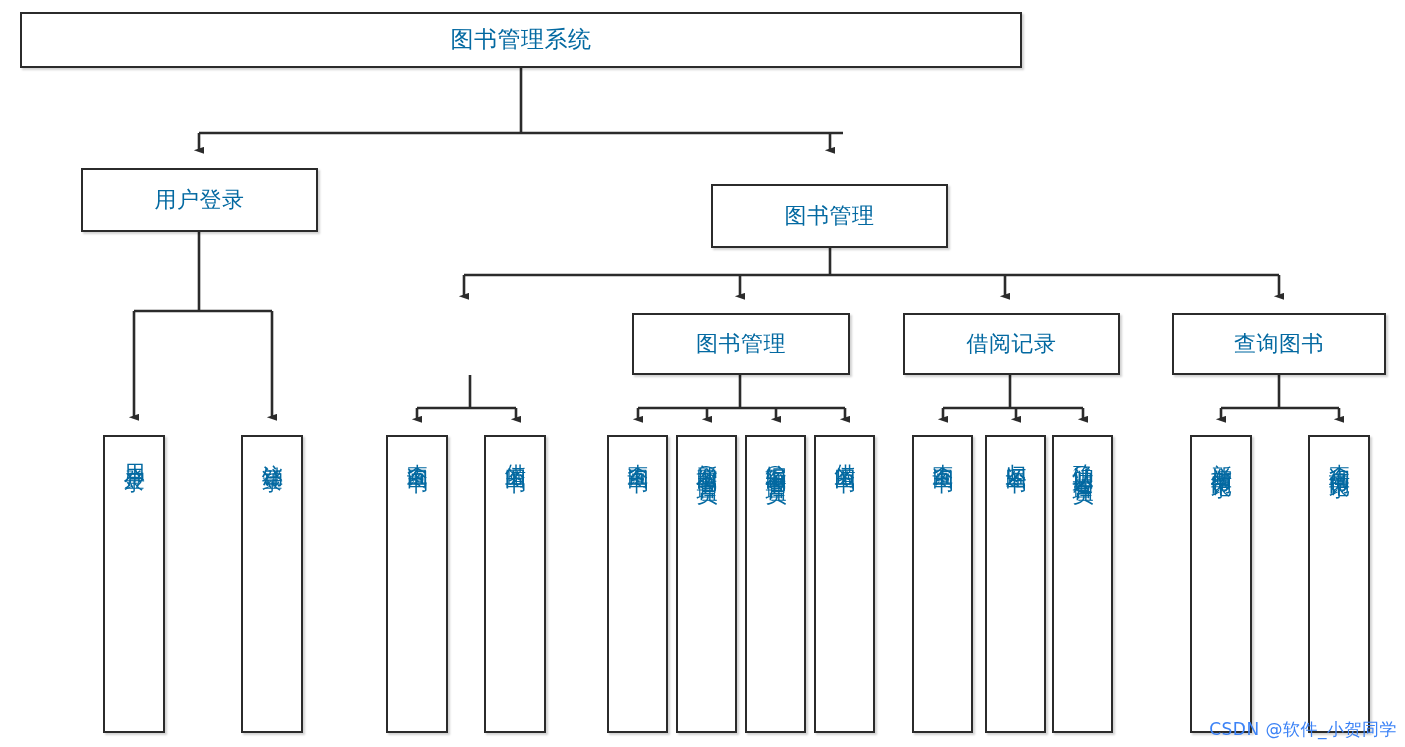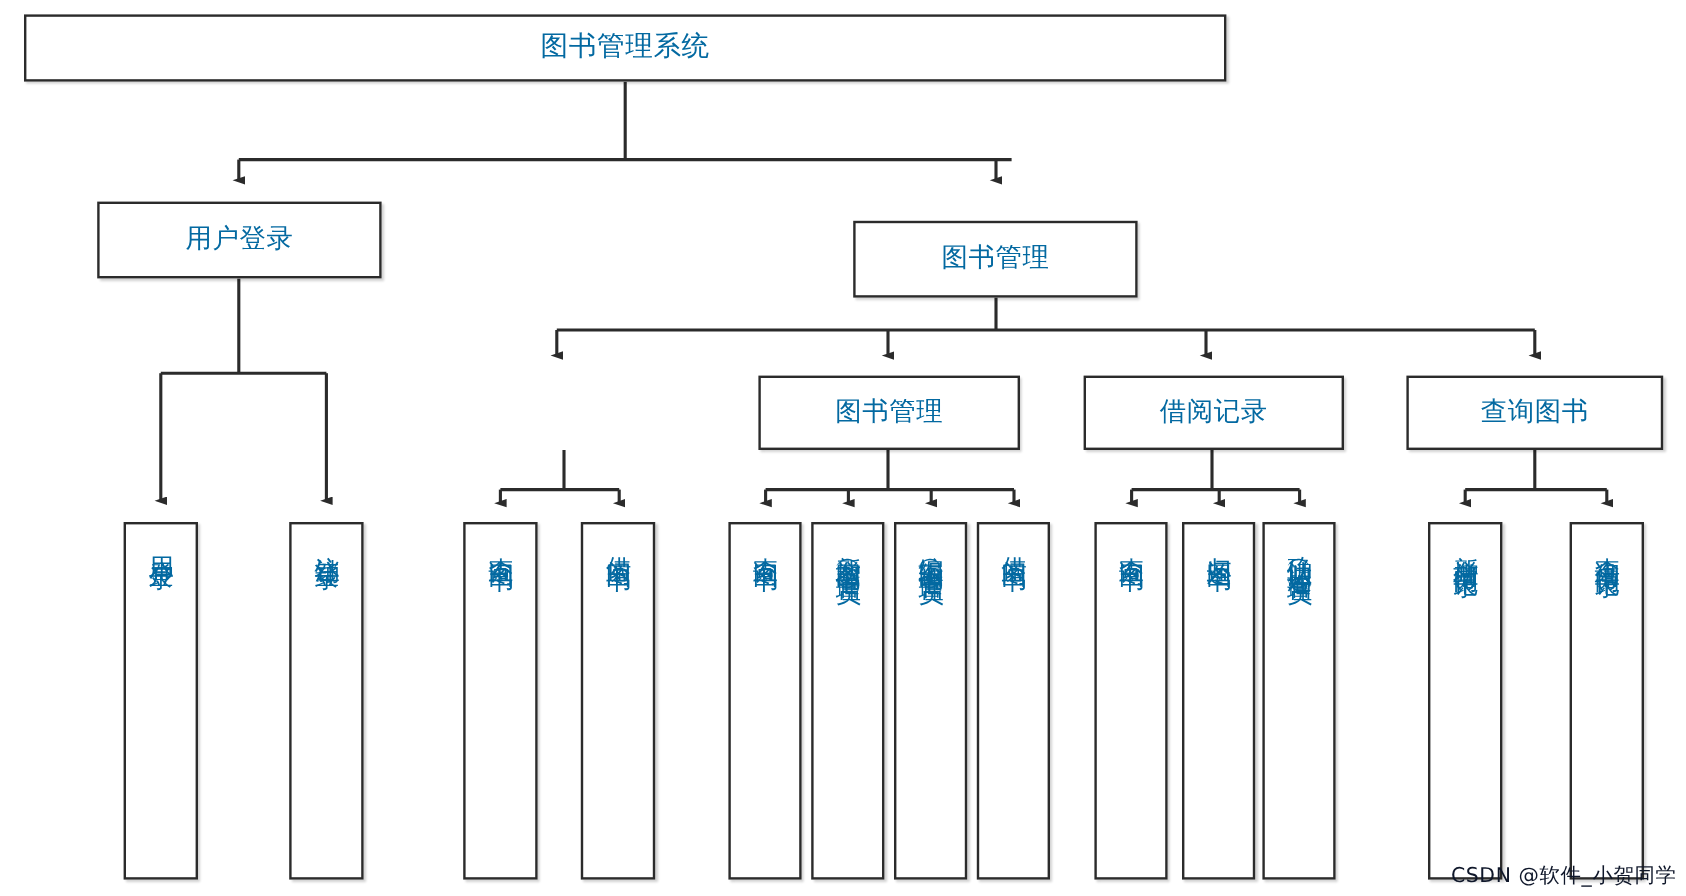--- a/index.html
+++ b/index.html
@@ -59,21 +59,21 @@
     letter-spacing: 3px;
     line-height: 1;
     white-space: nowrap;
     text-align: left;
   }
   #watermark {
     position: absolute;
     right: 8px;
     bottom: 6px;
     font-size: 17px;
-    color: #0f172a;
+    color: #3b82f6;
     letter-spacing: 0.5px;
     white-space: nowrap;
     font-family: "DejaVu Sans", "Liberation Sans", sans-serif;
   }
 </style>
 </head>
 <body>
 
 <div id="diagram-root">
 

